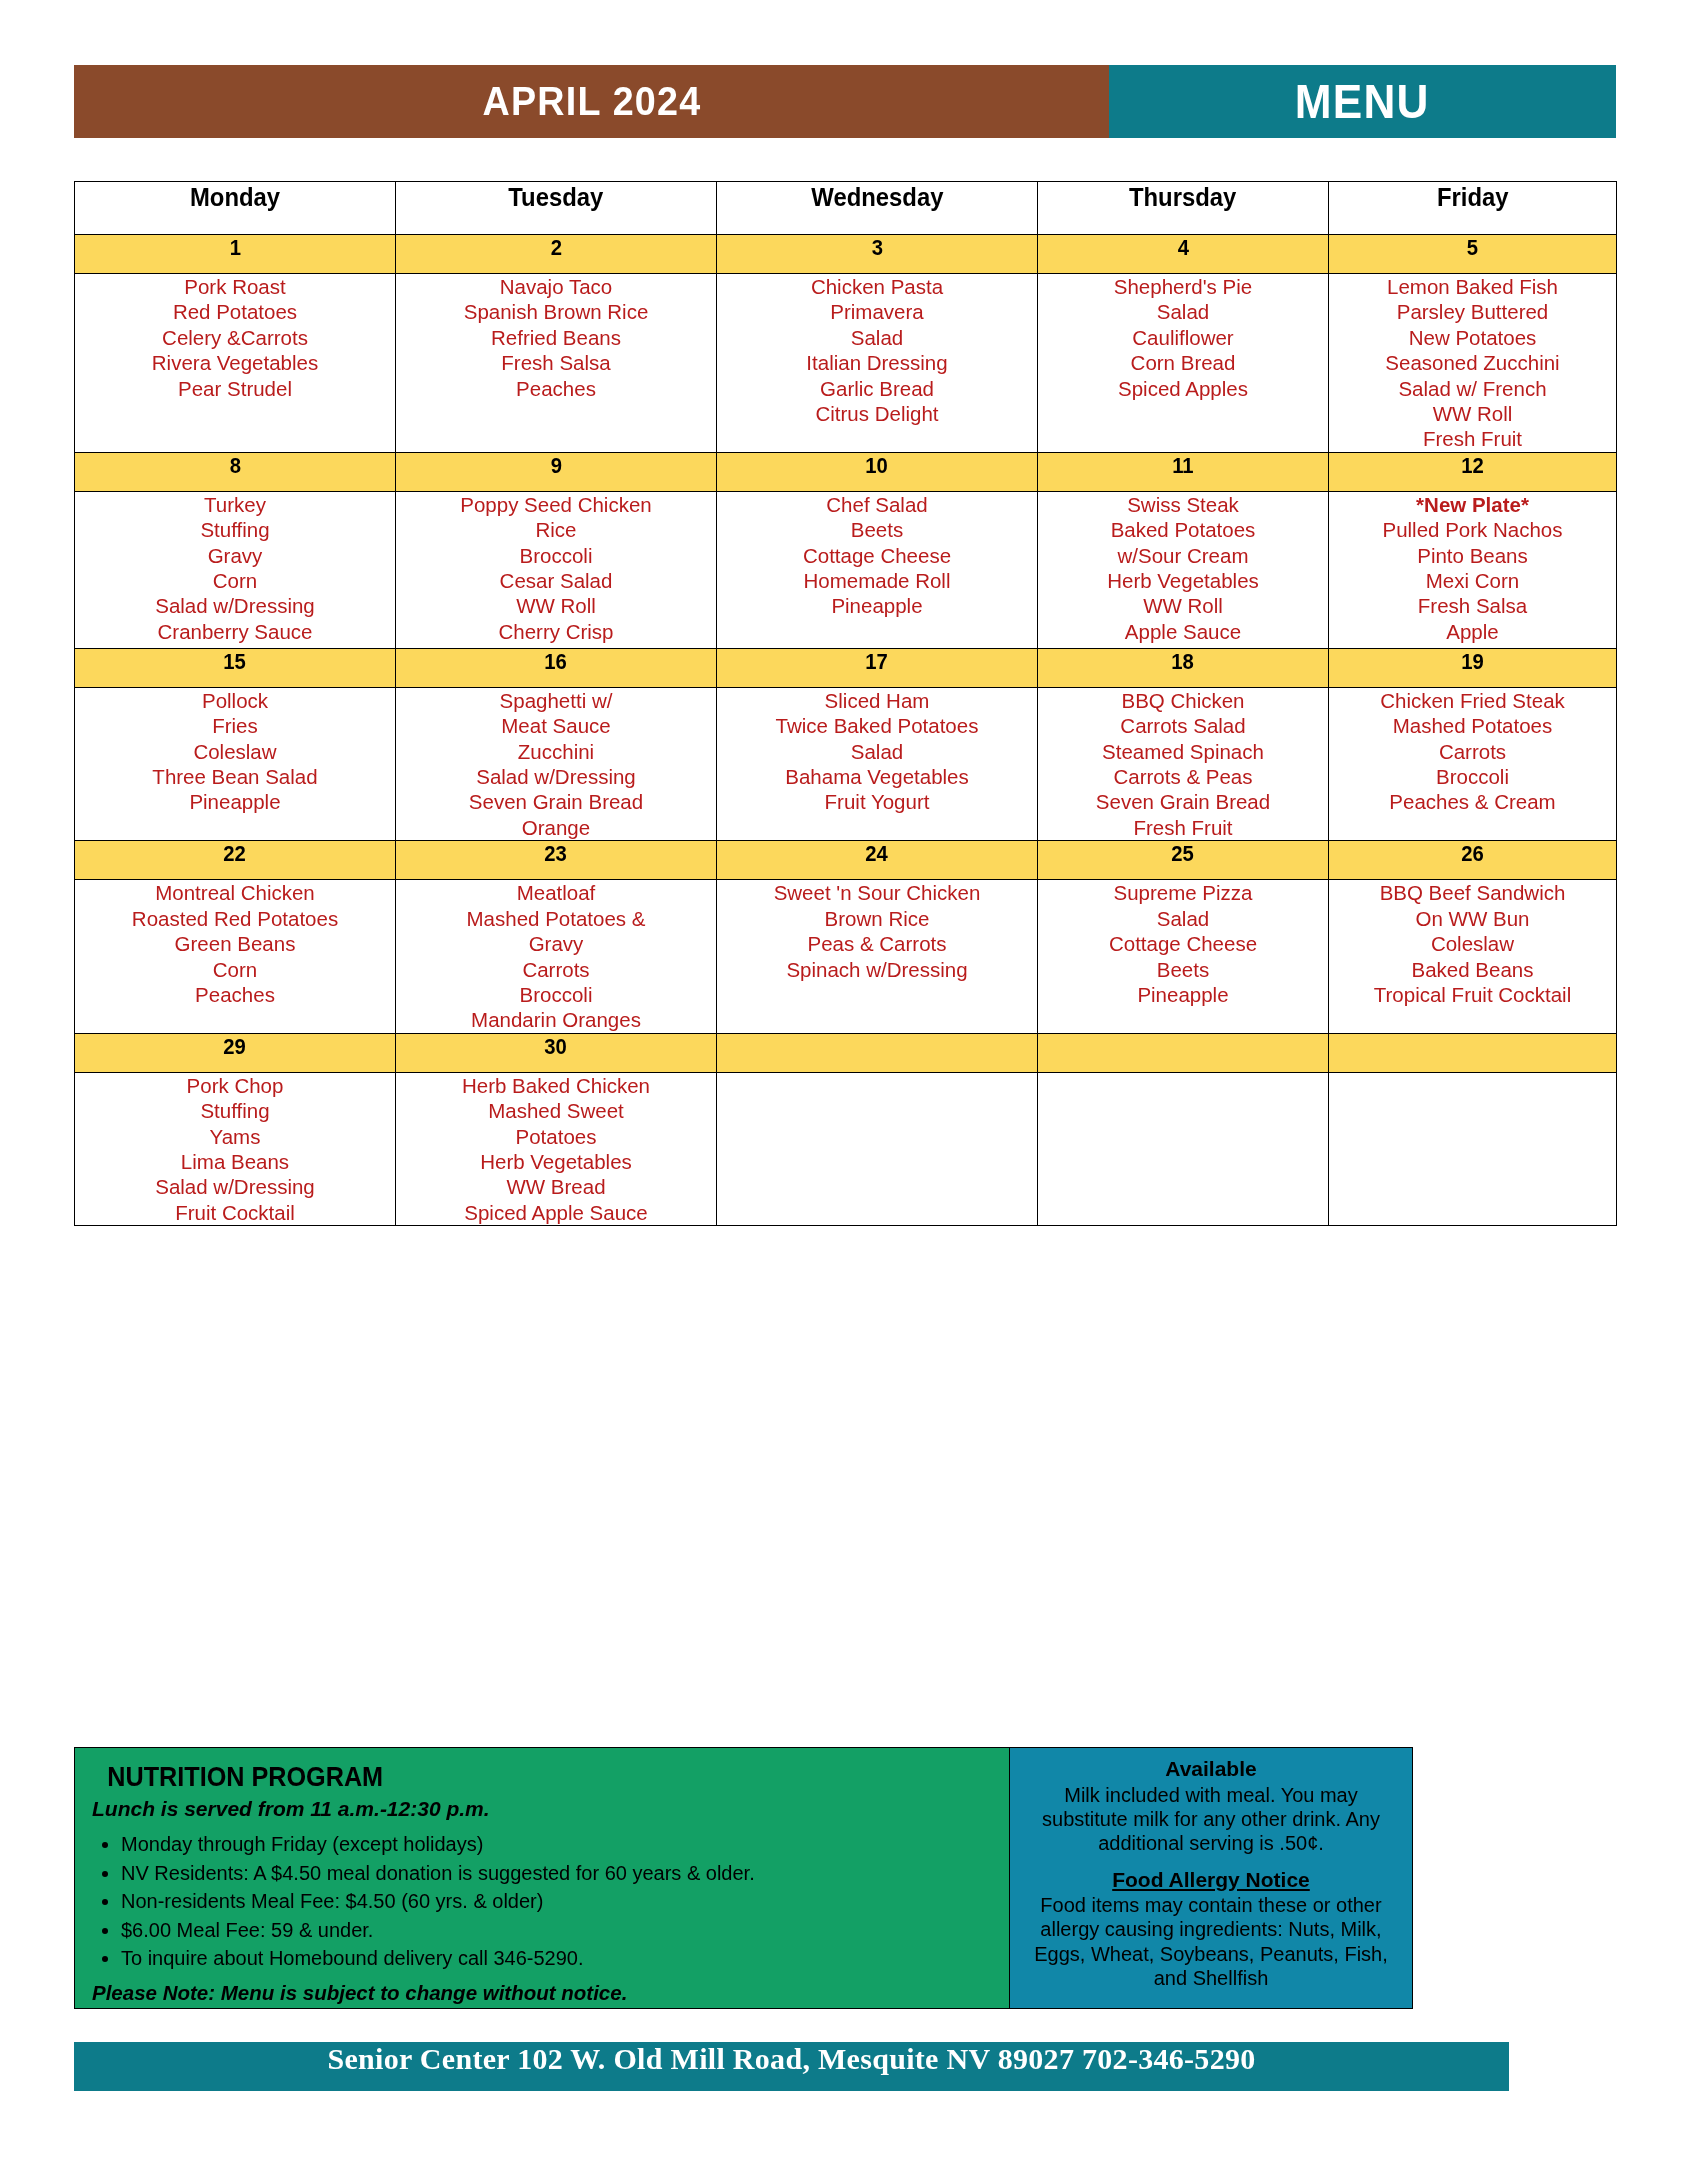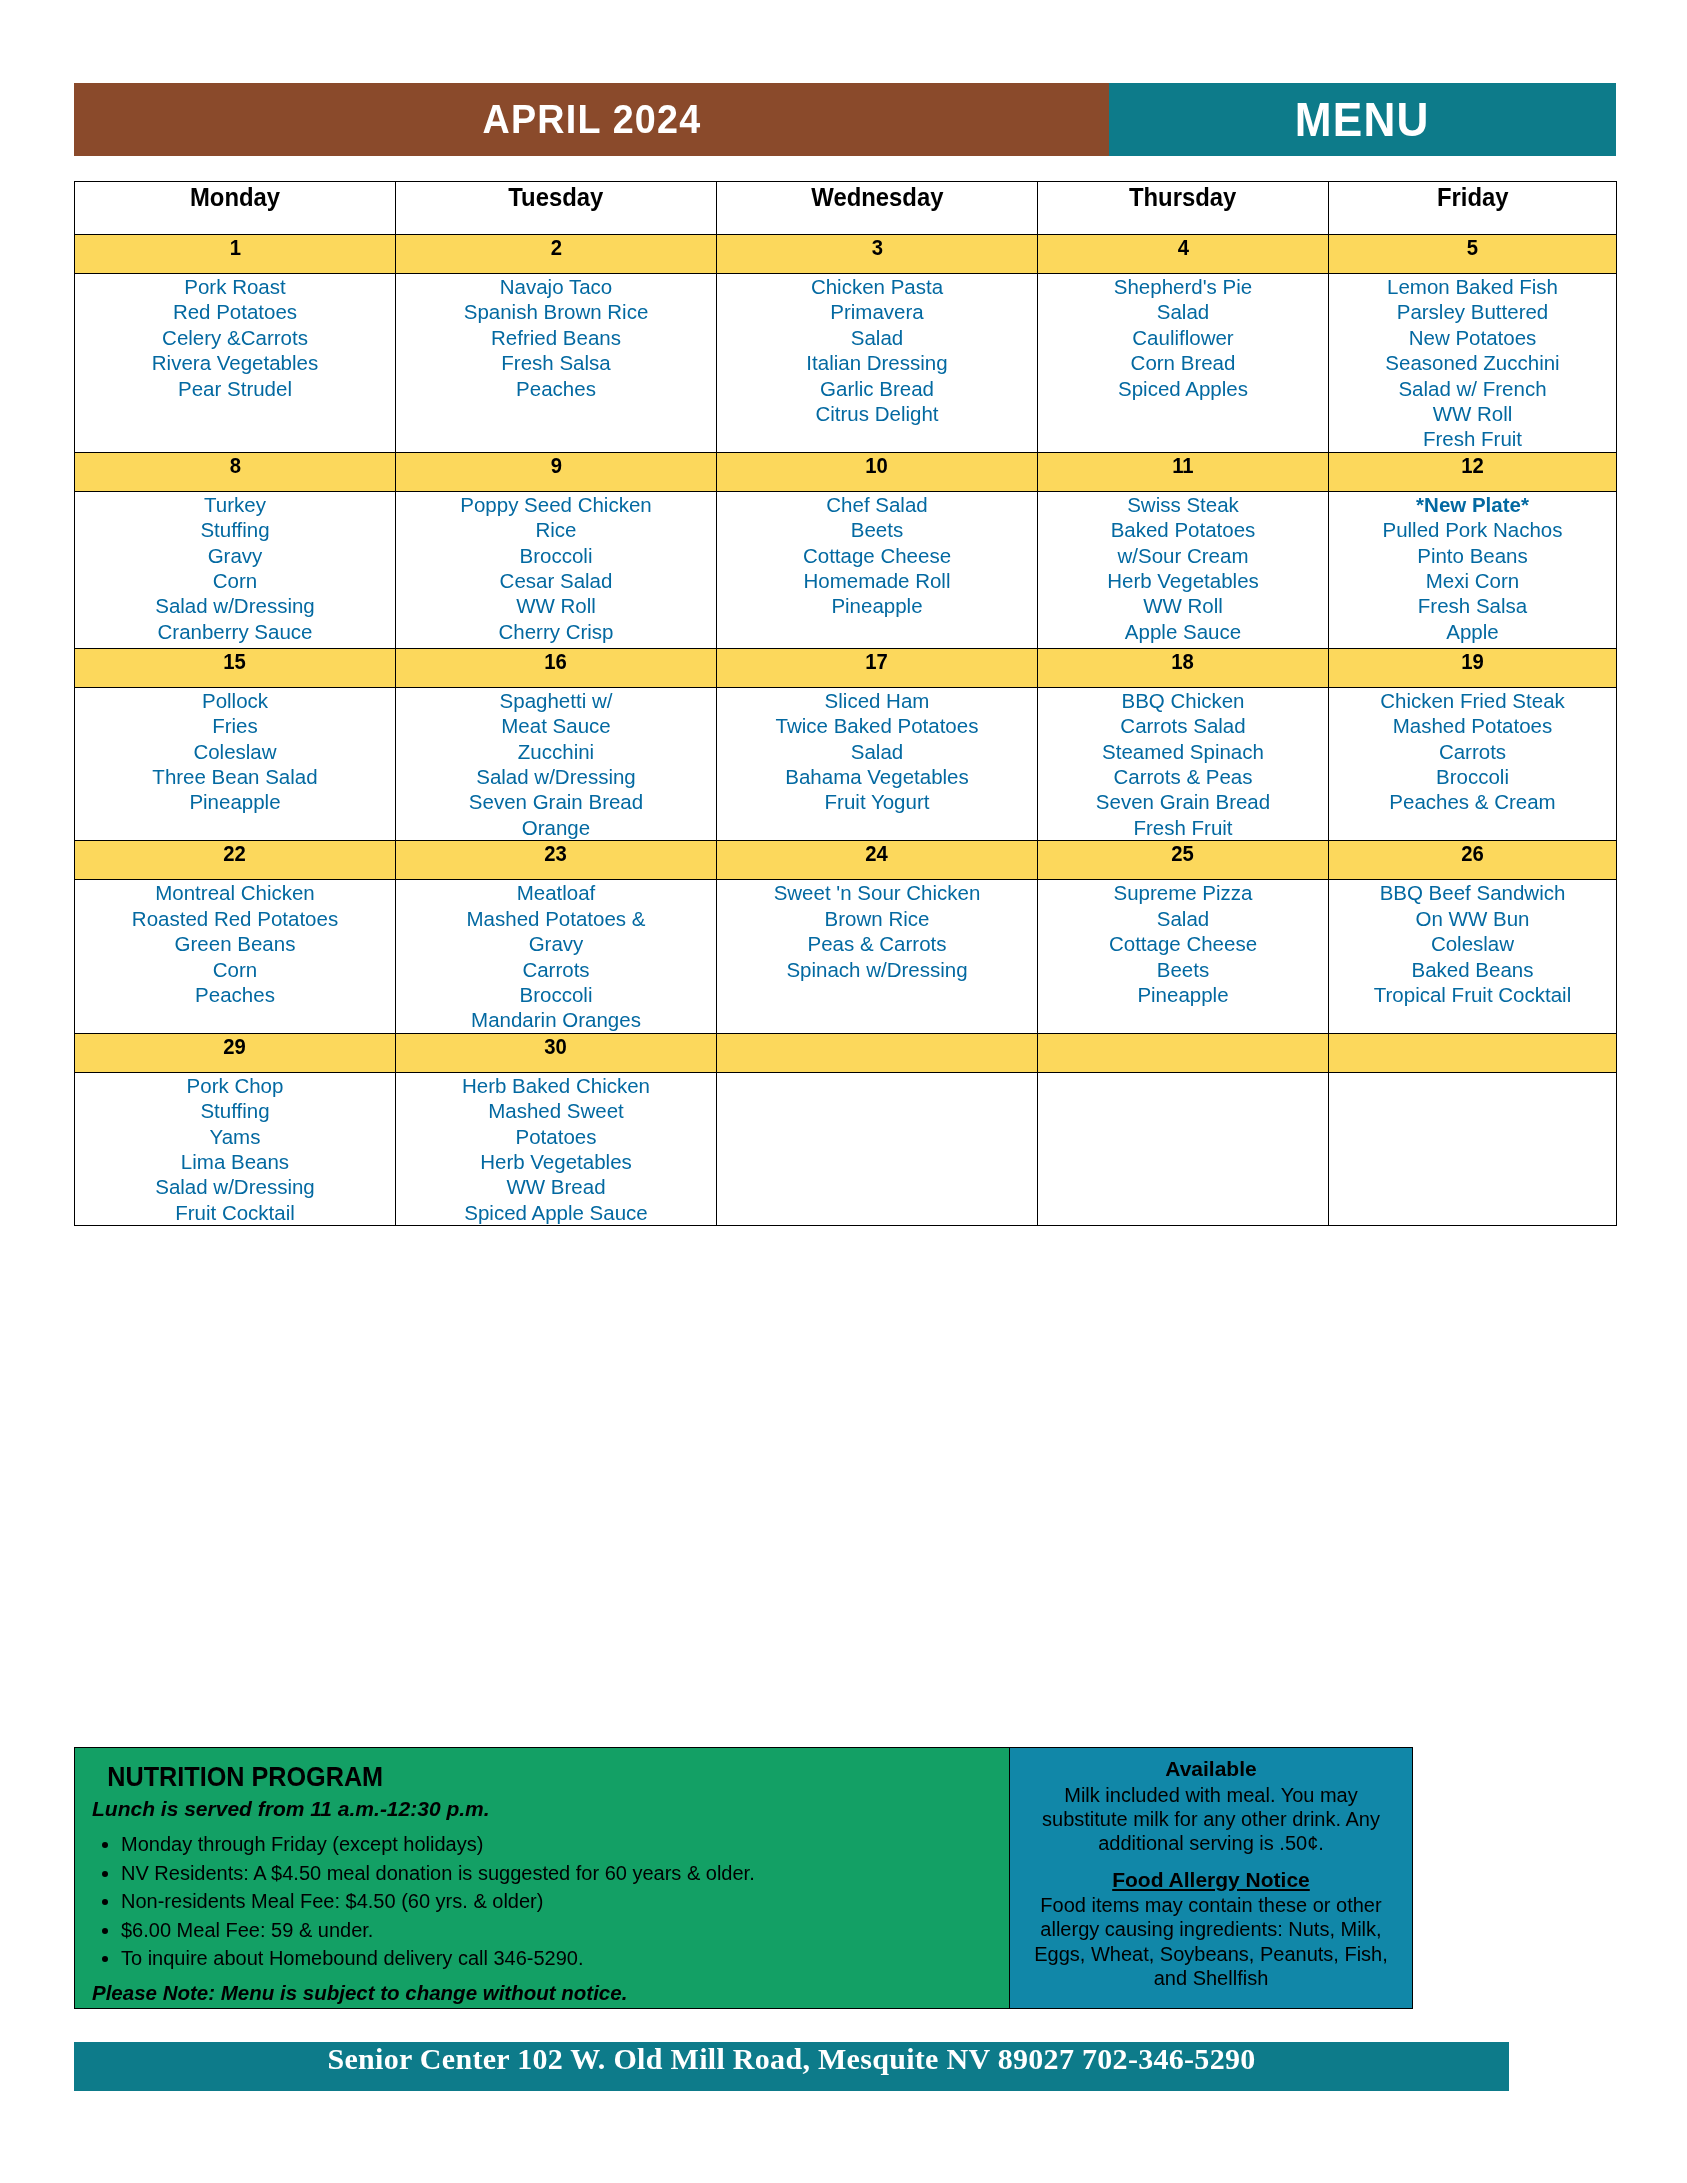--- a/index.html
+++ b/index.html
@@ -9,21 +9,21 @@
     -webkit-font-smoothing:antialiased;
   }
   .page{
     position:relative;
     width:1687px;height:2183px;
     box-sizing:border-box;
     padding:0;
   }
   
   .header{
-    position:absolute;left:74px;top:83px;
+    position:absolute;left:74px;top:65px;
     width:1542px;height:73px;
     display:flex;
   }
   .header-month{
     background:#8a4a2b;
     flex:0 0 1035px;
     display:flex;align-items:center;justify-content:center;
   }
   .header-menu{
     background:#0d7b8a;
@@ -77,21 +77,21 @@
     vertical-align:middle;
   }
   .datebar.empty{background:#fcd85c;}
   .datebar span{display:inline-block;transform:scaleX(0.9);}
   .meal{
     background:#ffffff;
     text-align:center;
     font-size:20.5px;
     line-height:1.24;
     padding:8px 4px 10.6px 4px;
-    color:#0369a1;
+    color:#b91c1c;
   }
   .meal div{white-space:nowrap;}
   .meal .newplate{font-weight:bold;}
   
   tr.week1 .meal{height:151px;}
   tr.week2 .meal{height:156px;margin-left:24px;}
   tr.week3 .meal{height:148px;}
   tr.week4 .meal{height:151px;}
   tr.week5 .meal{height:132px;border-radius:9px;}
   

